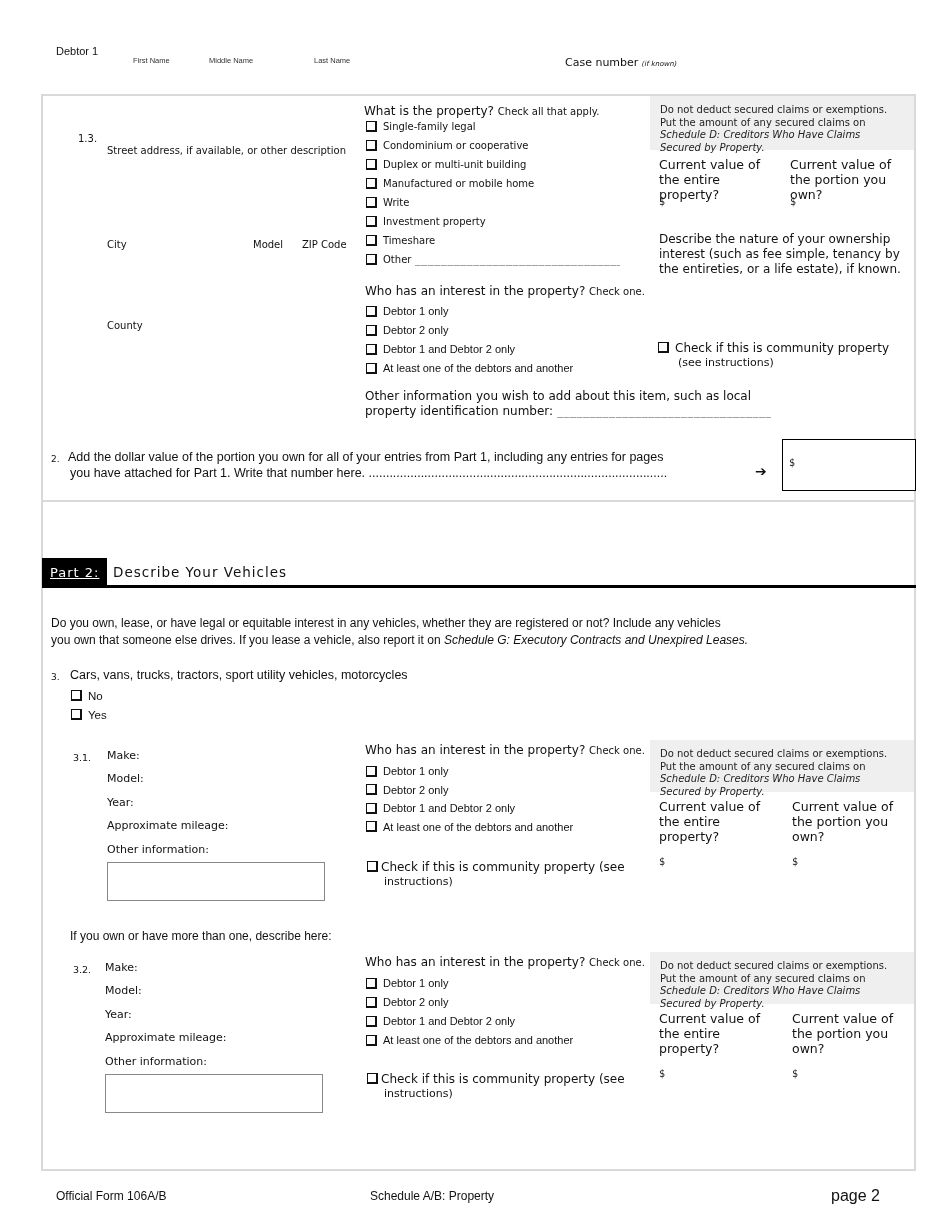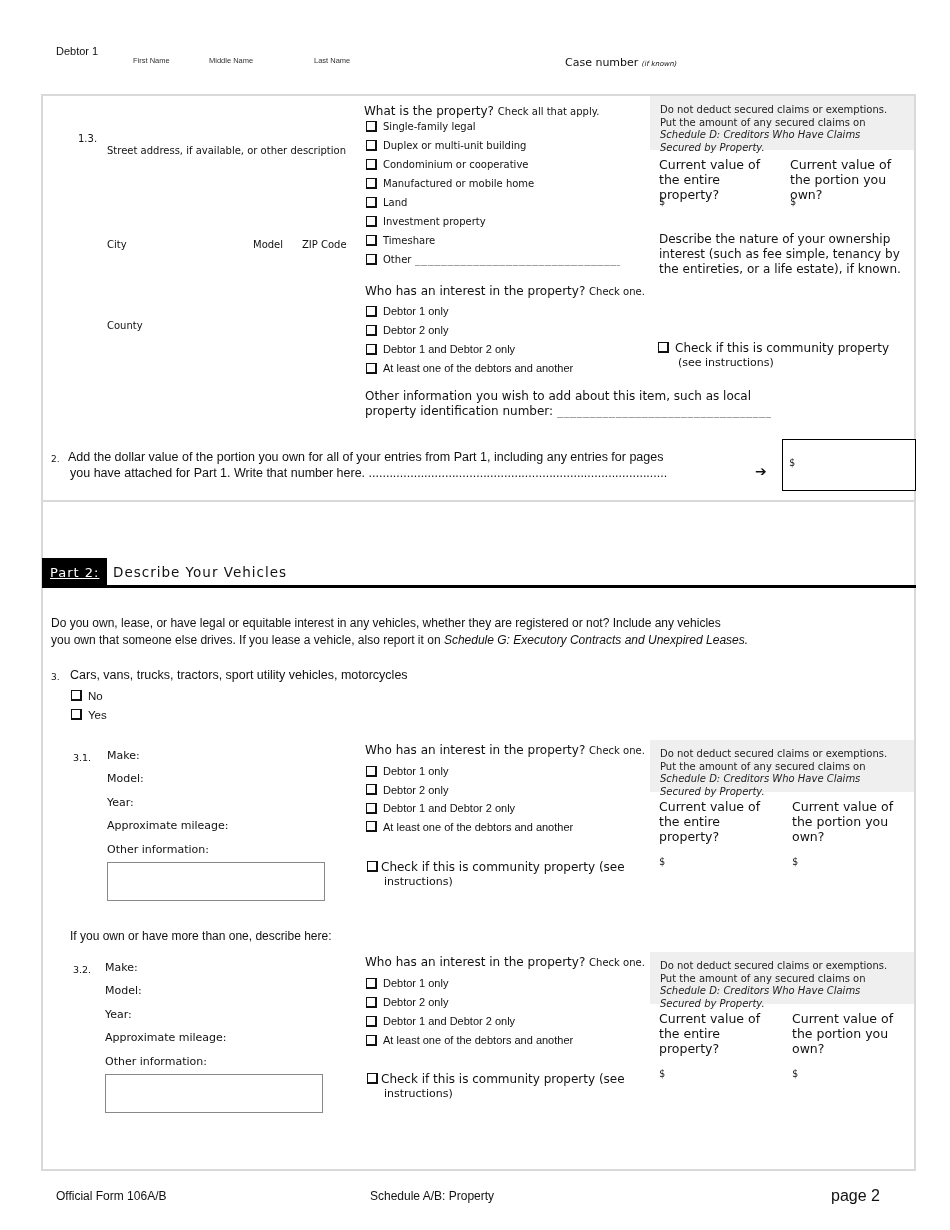--- a/index.html
+++ b/index.html
@@ -51,24 +51,24 @@
   <div class="abs sm" style="left:302px;top:239px;">ZIP Code</div>
   <div class="abs dash" style="left:106px;top:307px;width:242px;">____________________________________________</div>
   <div class="abs sm" style="left:107px;top:320px;">County</div>
 
   <div class="abs t12" style="left:364px;top:104px;">
     <span>What is the property?</span>
     <span class="sm">Check all that apply.</span>
   </div>
   <div class="abs" style="left:366px;top:121px;">
     <div class="sm" style="height:19px;"><span class="cb"></span><span>Single-family legal</span></div>
+    <div class="sm" style="height:19px;"><span class="cb"></span><span>Condominium or cooperative</span></div>
     <div class="sm" style="height:19px;"><span class="cb"></span><span>Duplex or multi-unit building</span></div>
-    <div class="sm" style="height:19px;"><span class="cb"></span><span>Condominium or cooperative</span></div>
     <div class="sm" style="height:19px;"><span class="cb"></span><span>Manufactured or mobile home</span></div>
-    <div class="sm" style="height:19px;"><span class="cb"></span><span>Land</span></div>
+    <div class="sm" style="height:19px;"><span class="cb"></span><span>Write</span></div>
     <div class="sm" style="height:19px;"><span class="cb"></span><span>Investment property</span></div>
     <div class="sm" style="height:19px;"><span class="cb"></span><span>Timeshare</span></div>
     <div class="sm" style="height:19px;"><span class="cb"></span><span>Other</span> <span class="dash" style="display:inline-block;width:205px;vertical-align:bottom;">___________________________________</span></div>
   </div>
 
   <div class="abs t12" style="left:365px;top:284px;">
     <span>Who has an interest in the property?</span>
     <span class="sm">Check one.</span>
   </div>
   <div class="abs" style="left:366px;top:305px;">

